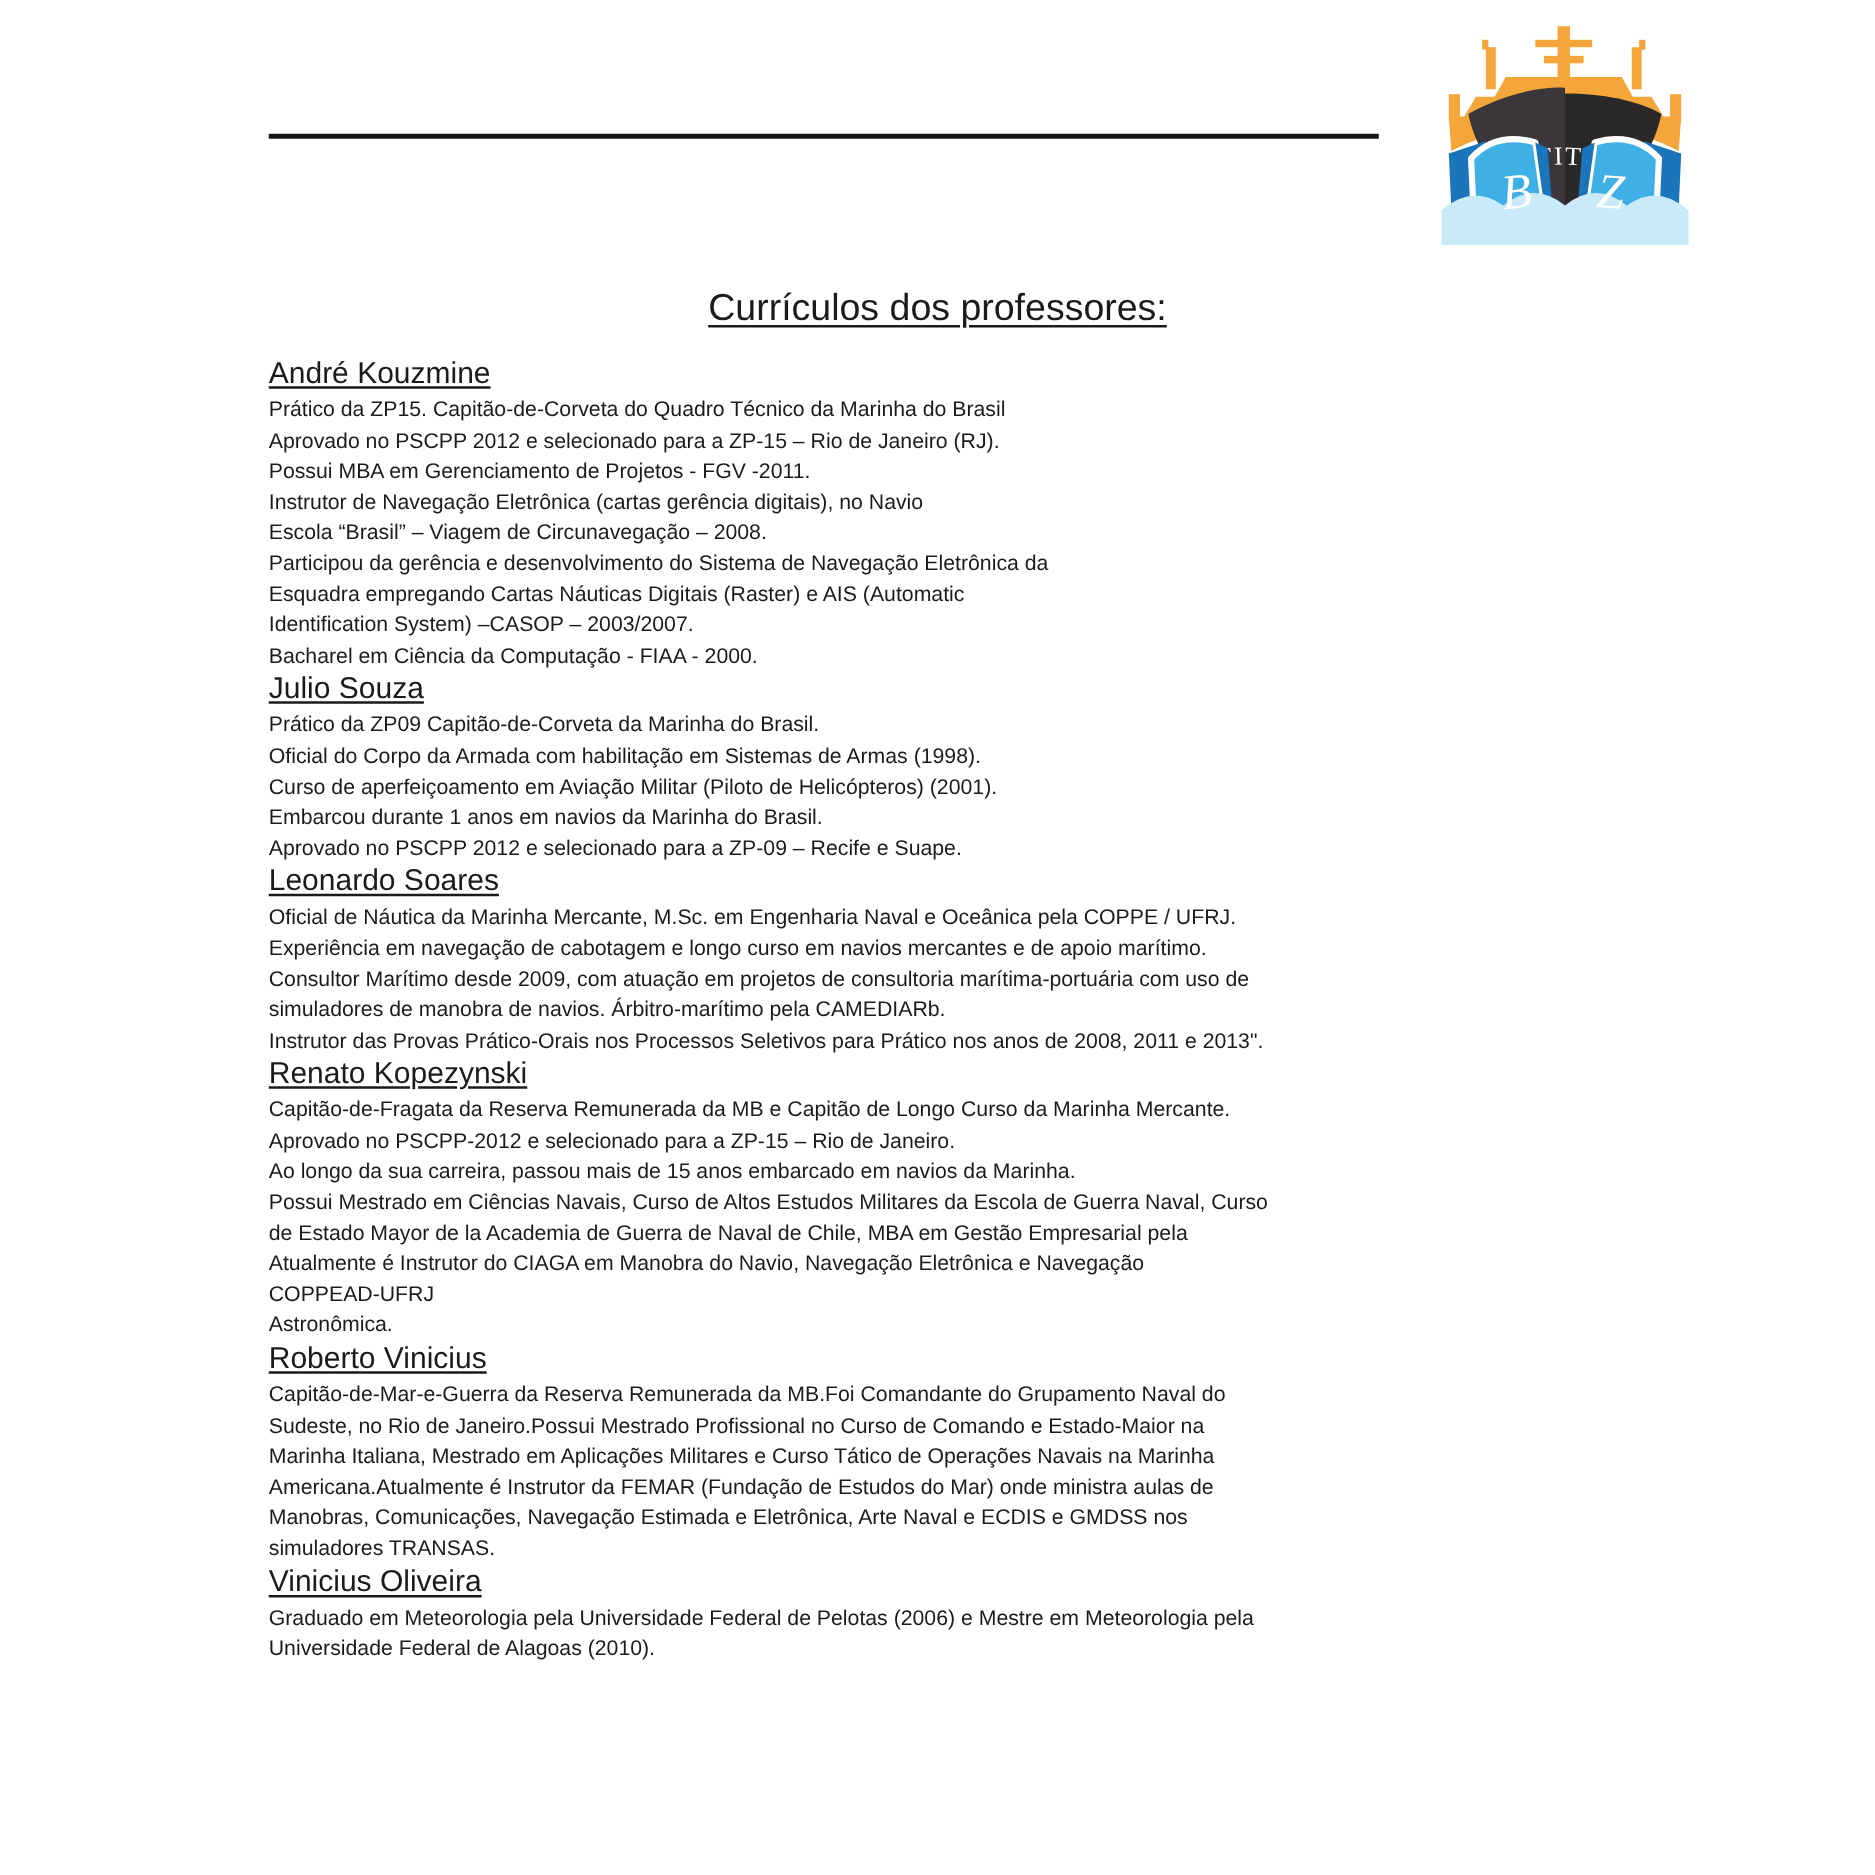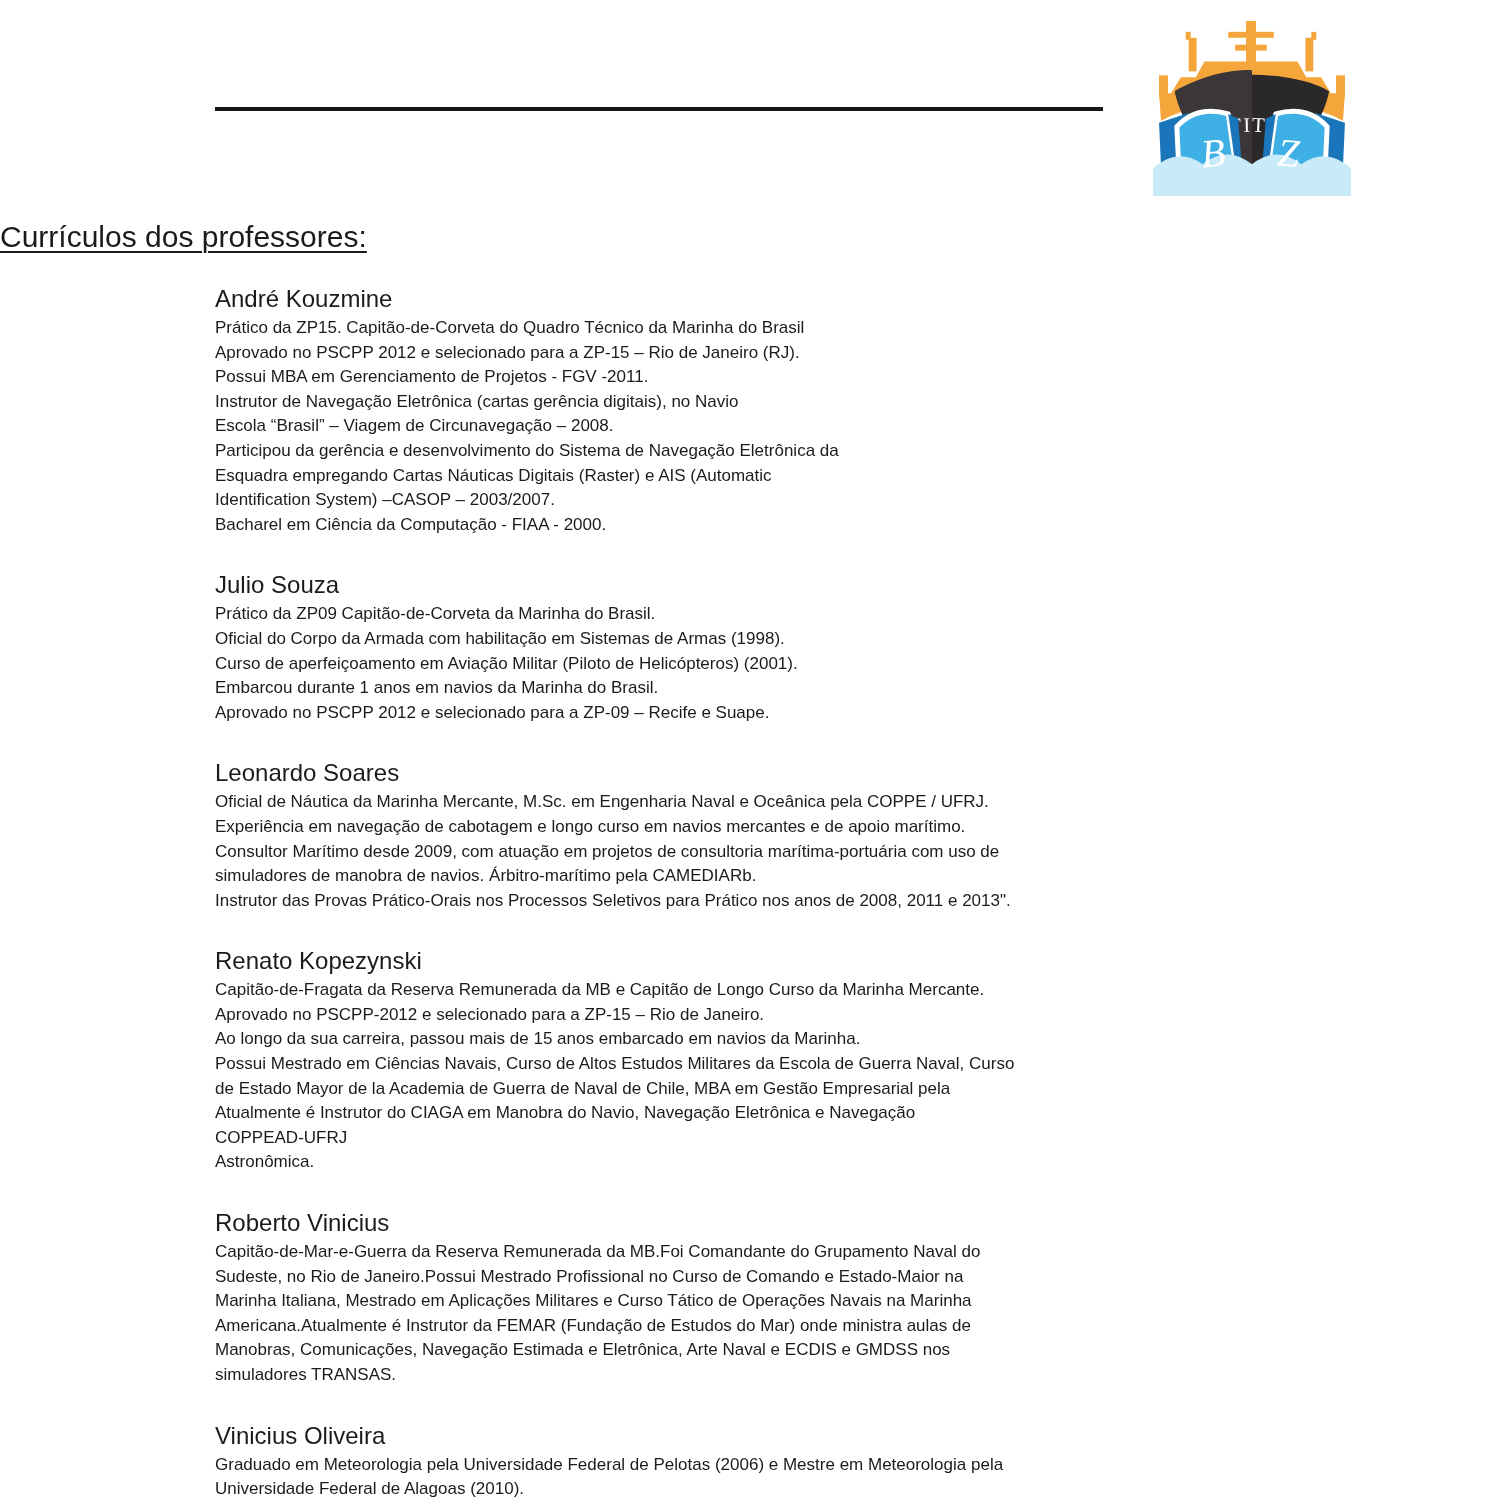--- a/index.html
+++ b/index.html
@@ -26,42 +26,43 @@
   .logo {
     position: absolute;
     left: 1153px;
     top: 18px;
     width: 198px;
     height: 178px;
   }
   .logo svg { width: 100%; height: 100%; display: block; }
   .page-title {
     position: absolute;
-    top: 218px;
+    top: 228px;
     left: 0;
     width: 1500px;
-    text-align: left;
+    text-align: center;
     font-size: 30px;
     line-height: 38px;
     text-decoration: underline;
     text-underline-offset: 4px;
     text-decoration-thickness: 2px;
   }
   .content {
     position: absolute;
     left: 215px;
     top: 285px;
     width: 1130px;
   }
-  .prof + .prof { margin-top: 34px; }
+  .prof + .prof { }
   .prof-name {
     font-size: 24px;
     line-height: 28px;
     font-weight: 400;
     margin: 0 0 3px 0;
+    text-decoration: underline;
     text-underline-offset: 3px;
     text-decoration-thickness: 2px;
   }
   .prof-lines .line {
     font-size: 17px;
     line-height: 24.6px;
     white-space: nowrap;
   }
 </style>
 </head>

